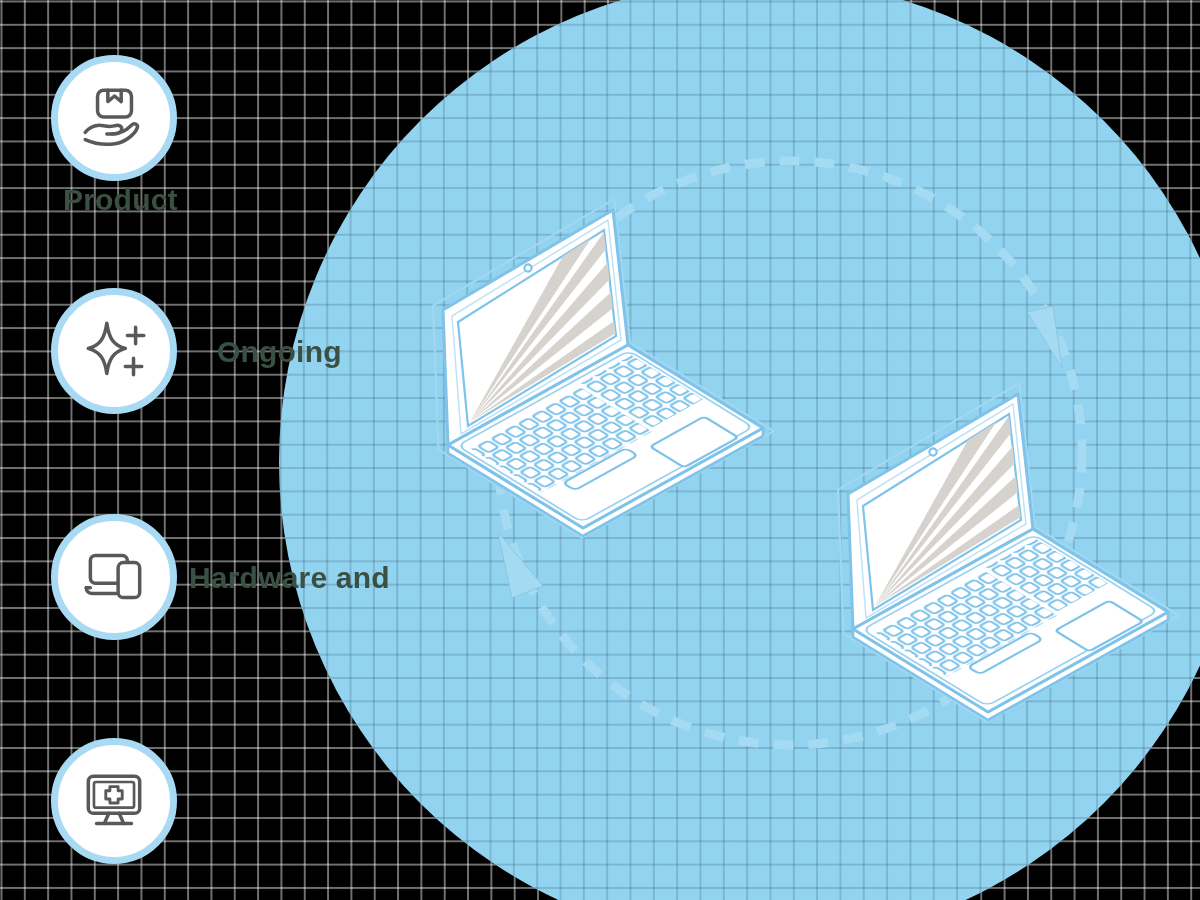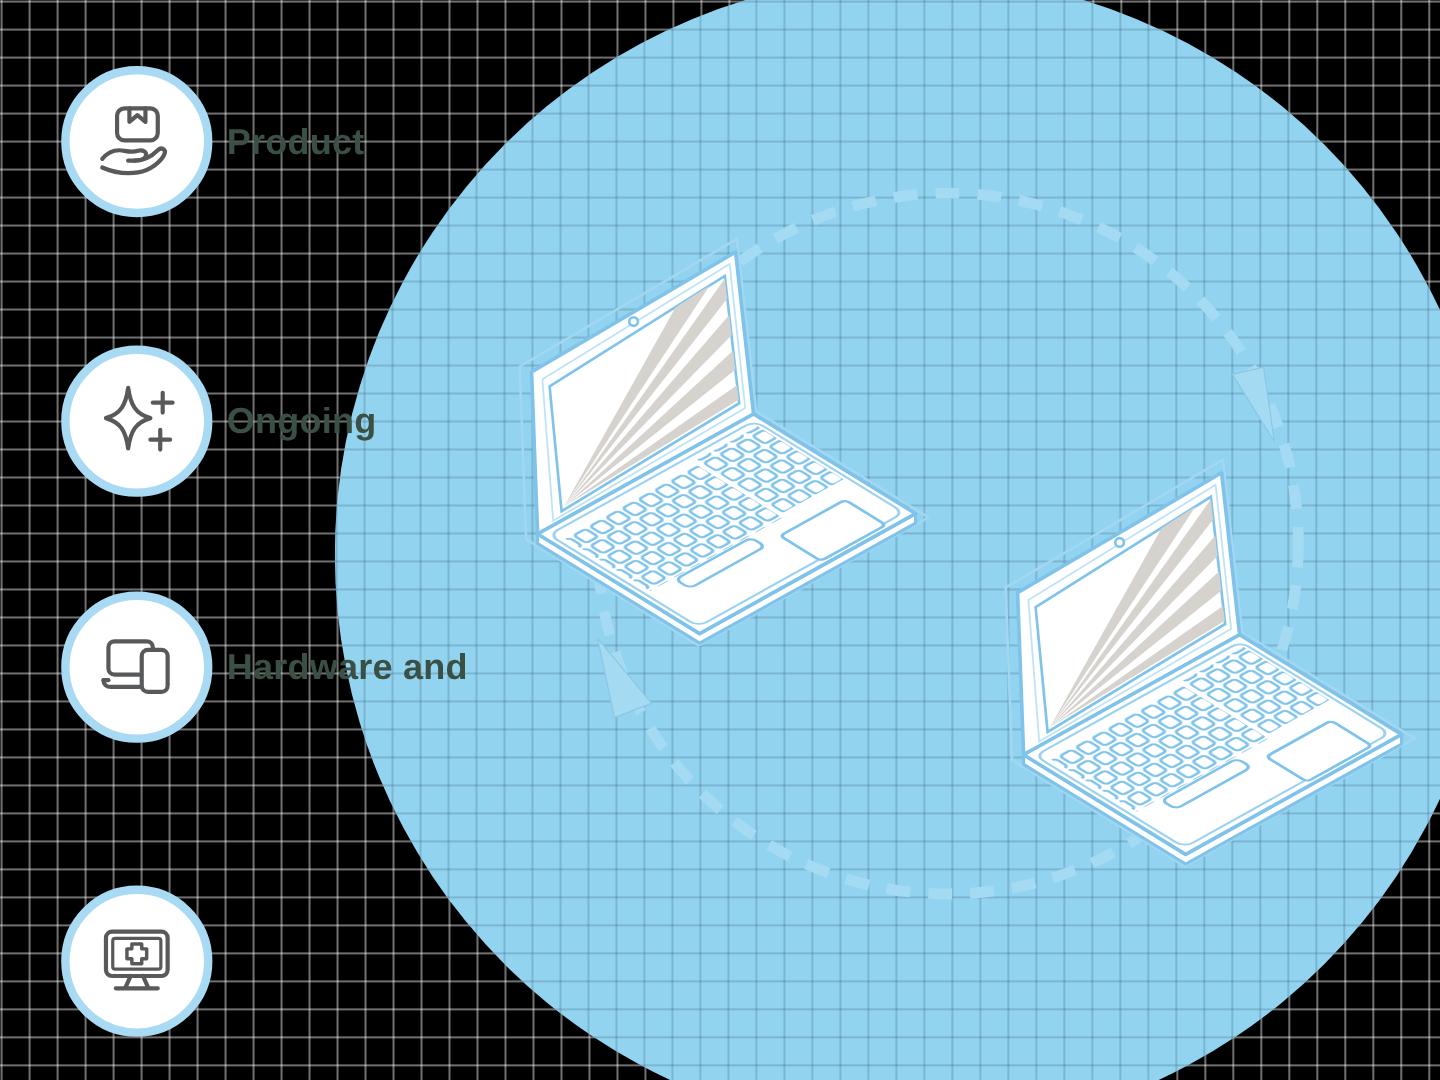--- a/index.html
+++ b/index.html
@@ -20,23 +20,23 @@
     background-image:
       linear-gradient(to right, rgba(40,75,95,0.22) 0 2px, transparent 2px),
       linear-gradient(to bottom, rgba(40,75,95,0.22) 0 2px, transparent 2px);
     background-size:23.33px 23.33px;
     background-position:0.6px 21.5px;
     z-index:1;
   }
   .cycle-svg{position:absolute;left:0;top:0;z-index:2;}
   .features{position:absolute;left:0;top:0;width:460px;height:900px;z-index:3;}
   .feature-row{position:absolute;left:51px;display:flex;align-items:center;}
-  .feature-row.r1{top:55px;}
-  .feature-row.r2{top:288px;}
-  .feature-row.r3{top:493px;}
+  .feature-row.r1{top:55px;flex-direction:column;}
+  .feature-row.r2{top:288px;gap:28px;}
+  .feature-row.r3{top:514px;}
   .feature-row.r4{top:738px;}
   .icon-circle{
     width:112px;height:112px;border-radius:50%;
     background:#fff;border:7px solid #a9daf3;
     display:flex;align-items:center;justify-content:center;
     flex:0 0 auto;
   }
   .feature-label{
     margin-left:12px;
     font-weight:bold;font-size:30px;line-height:37px;

